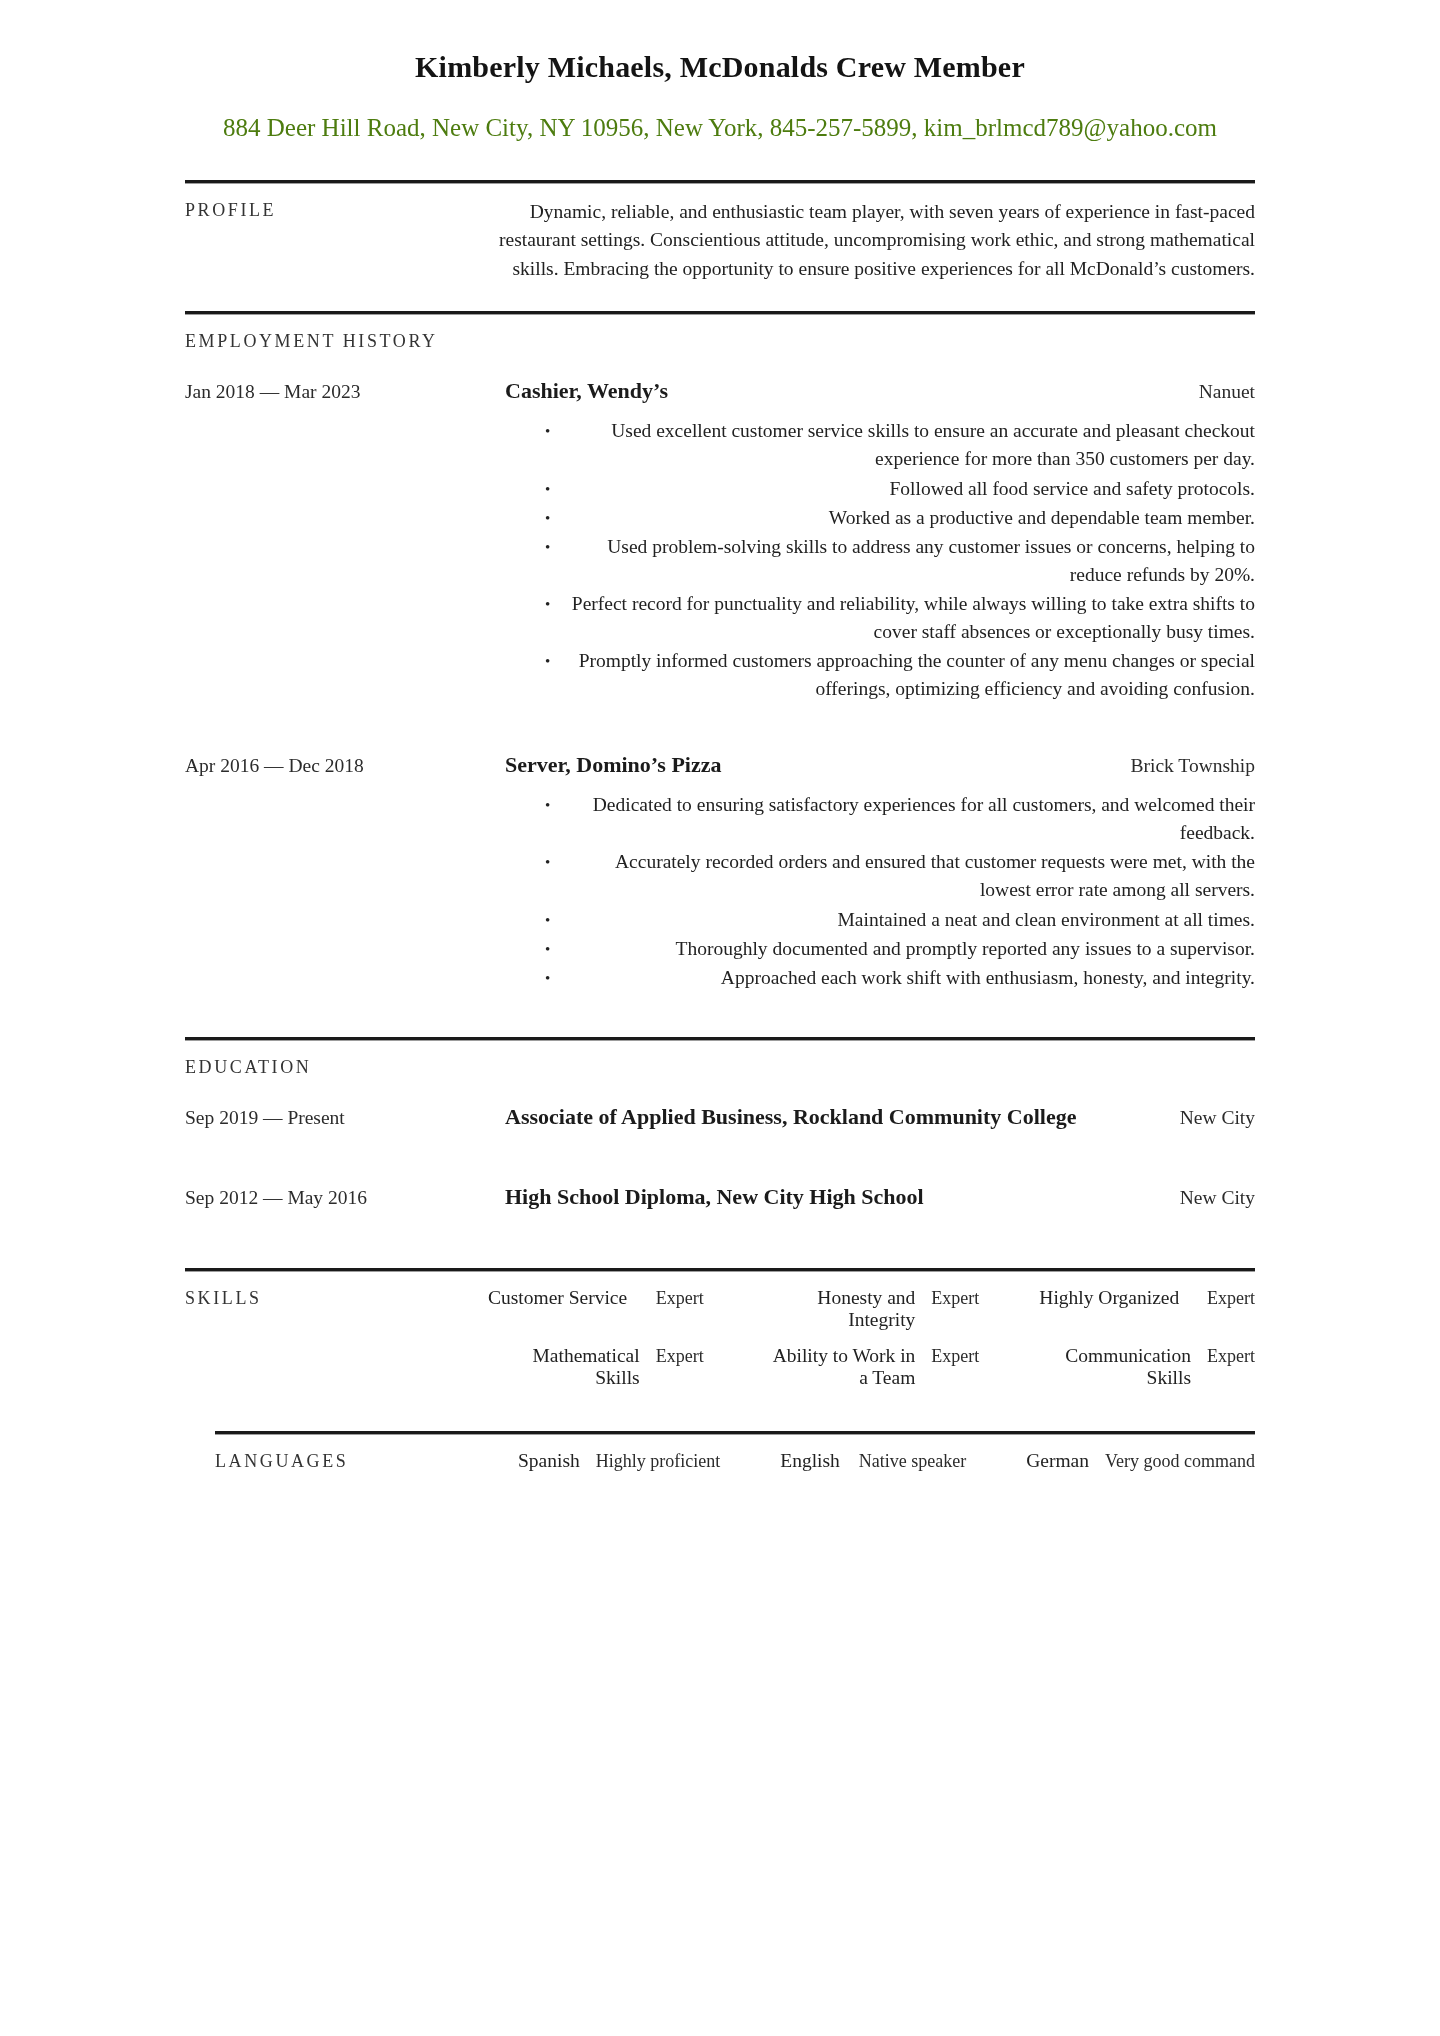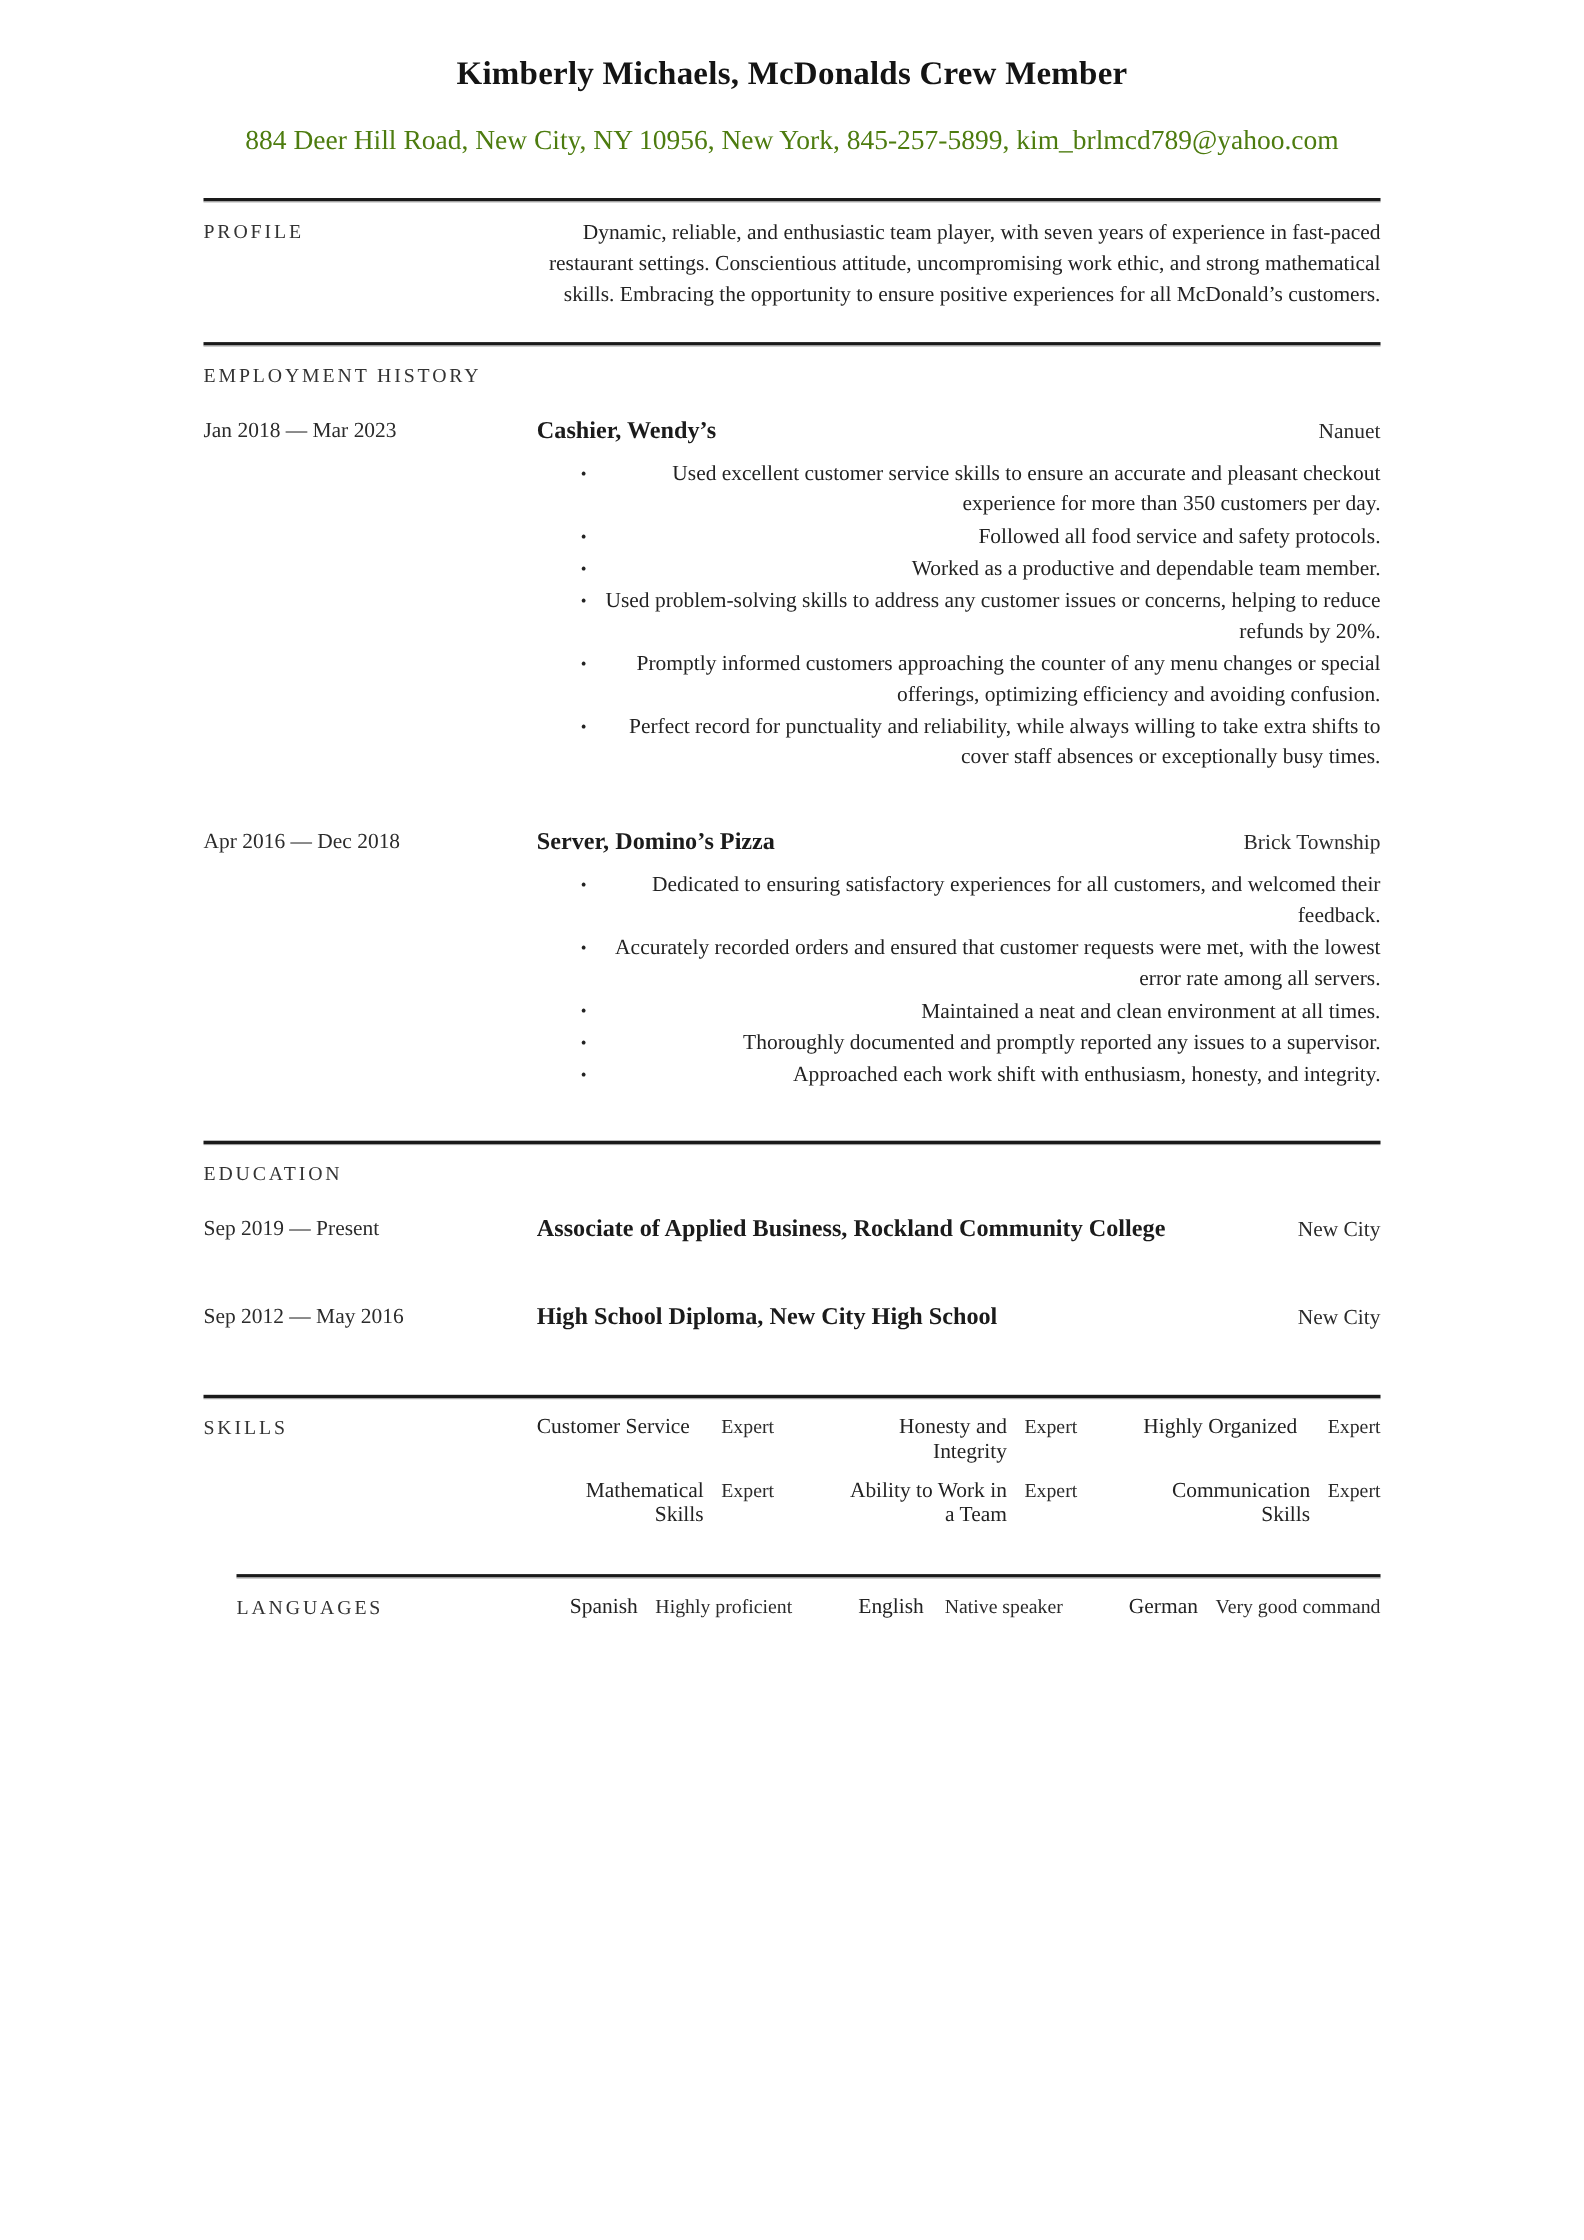--- a/index.html
+++ b/index.html
@@ -49,21 +49,21 @@
     color: #333333;
     padding-top: 2px;
   }
   .content { flex: 1; min-width: 0; text-align: right; }
   .profile-text {
     margin: 0;
     font-size: 19.5px;
     line-height: 1.46;
     color: #222222;
   }
-  .entry { display: flex; margin-top: 26px; }
+  .entry { display: flex; margin-top: 26px; gap: 17px; }
   .entry.entry-gap { margin-top: 48px; }
   .dates {
     flex: 0 0 303px;
     width: 303px;
     font-size: 19.5px;
     color: #2b2b2b;
     padding-top: 3px;
   }
   .entry-head {
     display: flex;
@@ -147,22 +147,22 @@
       <div class="content">
         <div class="entry-head">
           <h2 class="entry-title">Cashier, Wendy’s</h2>
           <span class="entry-loc">Nanuet</span>
         </div>
         <ul class="bullets">
           <li>Used excellent customer service skills to ensure an accurate and pleasant checkout experience for more than 350 customers per day.</li>
           <li>Followed all food service and safety protocols.</li>
           <li>Worked as a productive and dependable team member.</li>
           <li>Used problem-solving skills to address any customer issues or concerns, helping to reduce refunds by 20%.</li>
+          <li>Perfect record for punctuality and reliability, while always willing to take extra shifts to cover staff absences or exceptionally busy times.</li>
           <li>Promptly informed customers approaching the counter of any menu changes or special offerings, optimizing efficiency and avoiding confusion.</li>
-          <li>Perfect record for punctuality and reliability, while always willing to take extra shifts to cover staff absences or exceptionally busy times.</li>
         </ul>
       </div>
     </div>
 
     <div class="entry entry-gap">
       <div class="dates">Apr 2016 — Dec 2018</div>
       <div class="content">
         <div class="entry-head">
           <h2 class="entry-title">Server, Domino’s Pizza</h2>
           <span class="entry-loc">Brick Township</span>

